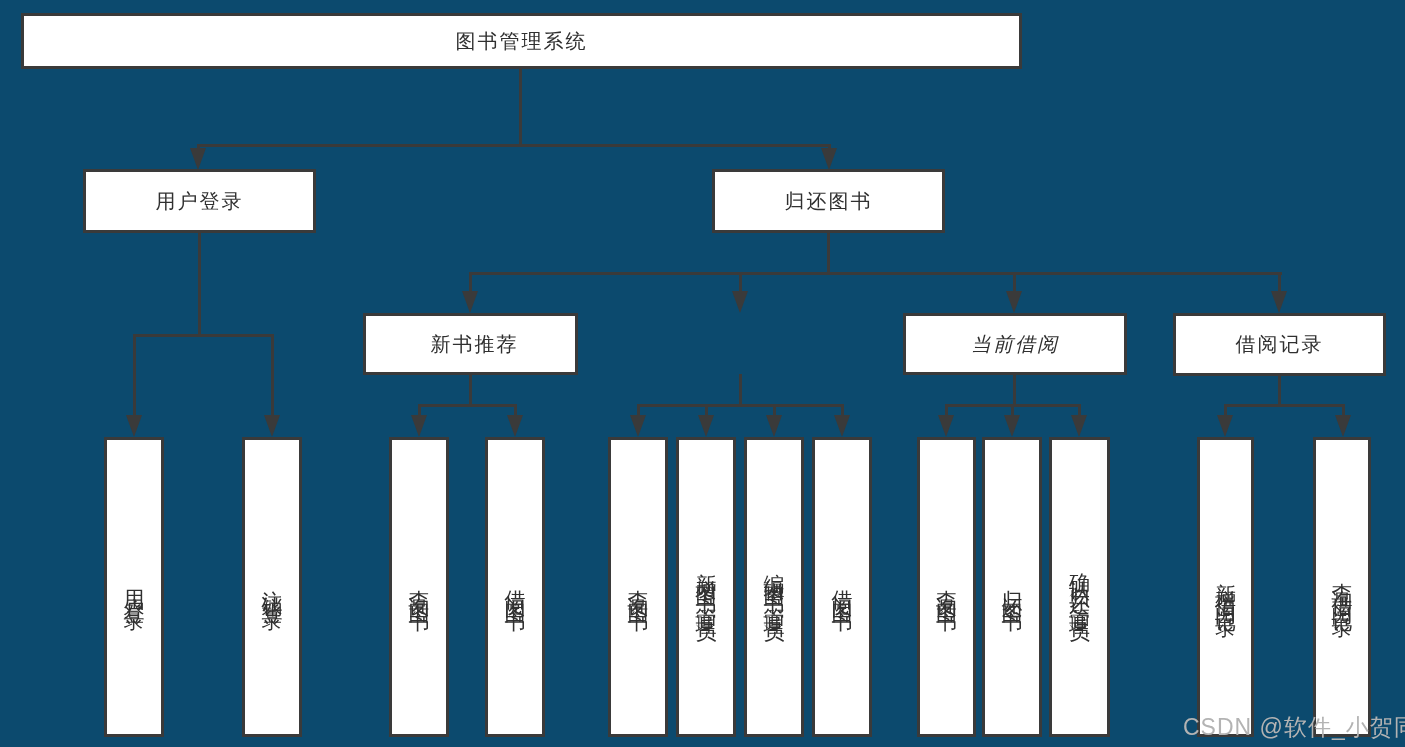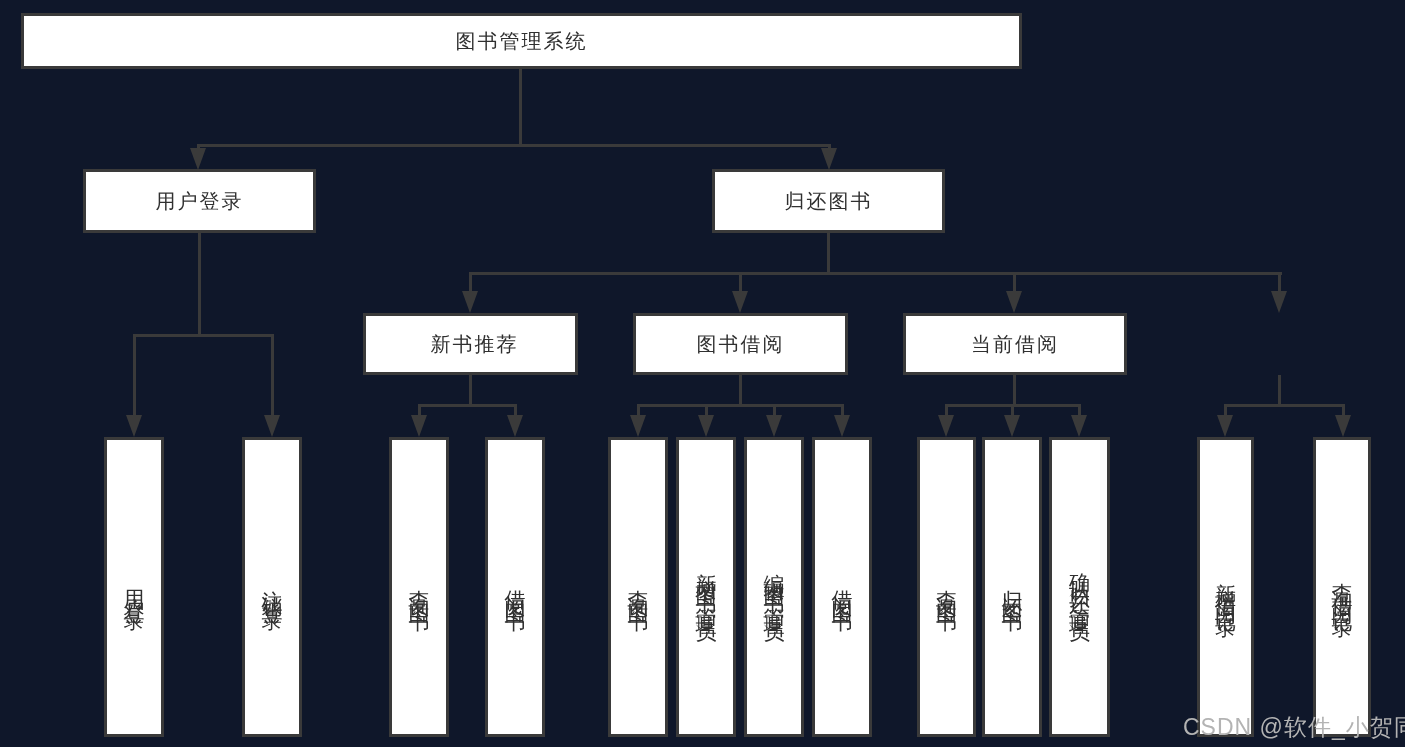--- a/index.html
+++ b/index.html
@@ -1,16 +1,16 @@
 <!DOCTYPE html>
 <html><head>
 <meta charset="utf-8">
 <style>
   html,body{margin:0;padding:0;background:#ffffff;}
-  .diagram{position:relative;width:1405px;height:747px;background:#0f172a;overflow:hidden;
+  .diagram{position:relative;width:1405px;height:747px;background:#0c4a6e;overflow:hidden;
            font-family:"Liberation Sans",sans-serif;color:#303030;}
   .hbox{position:absolute;box-sizing:border-box;border:3px solid #3a3a3a;background:#ffffff;
         display:flex;align-items:center;justify-content:center;
         font-size:20px;letter-spacing:2px;color:#303030;}
   .vbox{position:absolute;box-sizing:border-box;border:3px solid #3a3a3a;background:#ffffff;
         display:flex;align-items:center;justify-content:center;
         writing-mode:vertical-rl;text-orientation:mixed;
         font-size:21px;letter-spacing:7px;color:#303030;}
   .line{position:absolute;background:#3a3a3a;}
   .arrow{position:absolute;width:0;height:0;
@@ -25,24 +25,24 @@
 <div class="diagram">
 
   <div class="hbox" style="left:21px;top:13px;width:1001px;height:56px;">图书管理系统</div>
 
   <div class="hbox" style="left:83px;top:169px;width:233px;height:64px;">用户登录</div>
 
   <div class="hbox" style="left:712px;top:169px;width:233px;height:64px;">归还图书</div>
 
   <div class="hbox" style="left:363px;top:313px;width:215px;height:62px;padding-left:8px;">新书推荐</div>
 
-  <div class="hbox" style="left:633px;top:313px;width:215px;height:62px;">图书借阅</div>
 
-  <div class="hbox" style="left:903px;top:313px;width:224px;height:62px;">当前借阅</div>
+  <div class="hbox" style="left:903px;top:313px;width:224px;height:62px;font-style:italic;">当前借阅</div>
 
+  <div class="hbox" style="left:1173px;top:313px;width:213px;height:63px;">借阅记录</div>
 
   <div class="vbox" style="left:104px;top:437px;width:60px;height:300px;">用户登录</div>
 
   <div class="vbox" style="left:242px;top:437px;width:60px;height:300px;">注销登录</div>
 
   <div class="vbox" style="left:389px;top:437px;width:60px;height:300px;">查询图书</div>
 
   <div class="vbox" style="left:485px;top:437px;width:60px;height:300px;">借阅图书</div>
 
   <div class="vbox" style="left:608px;top:437px;width:60px;height:300px;">查询图书</div>

